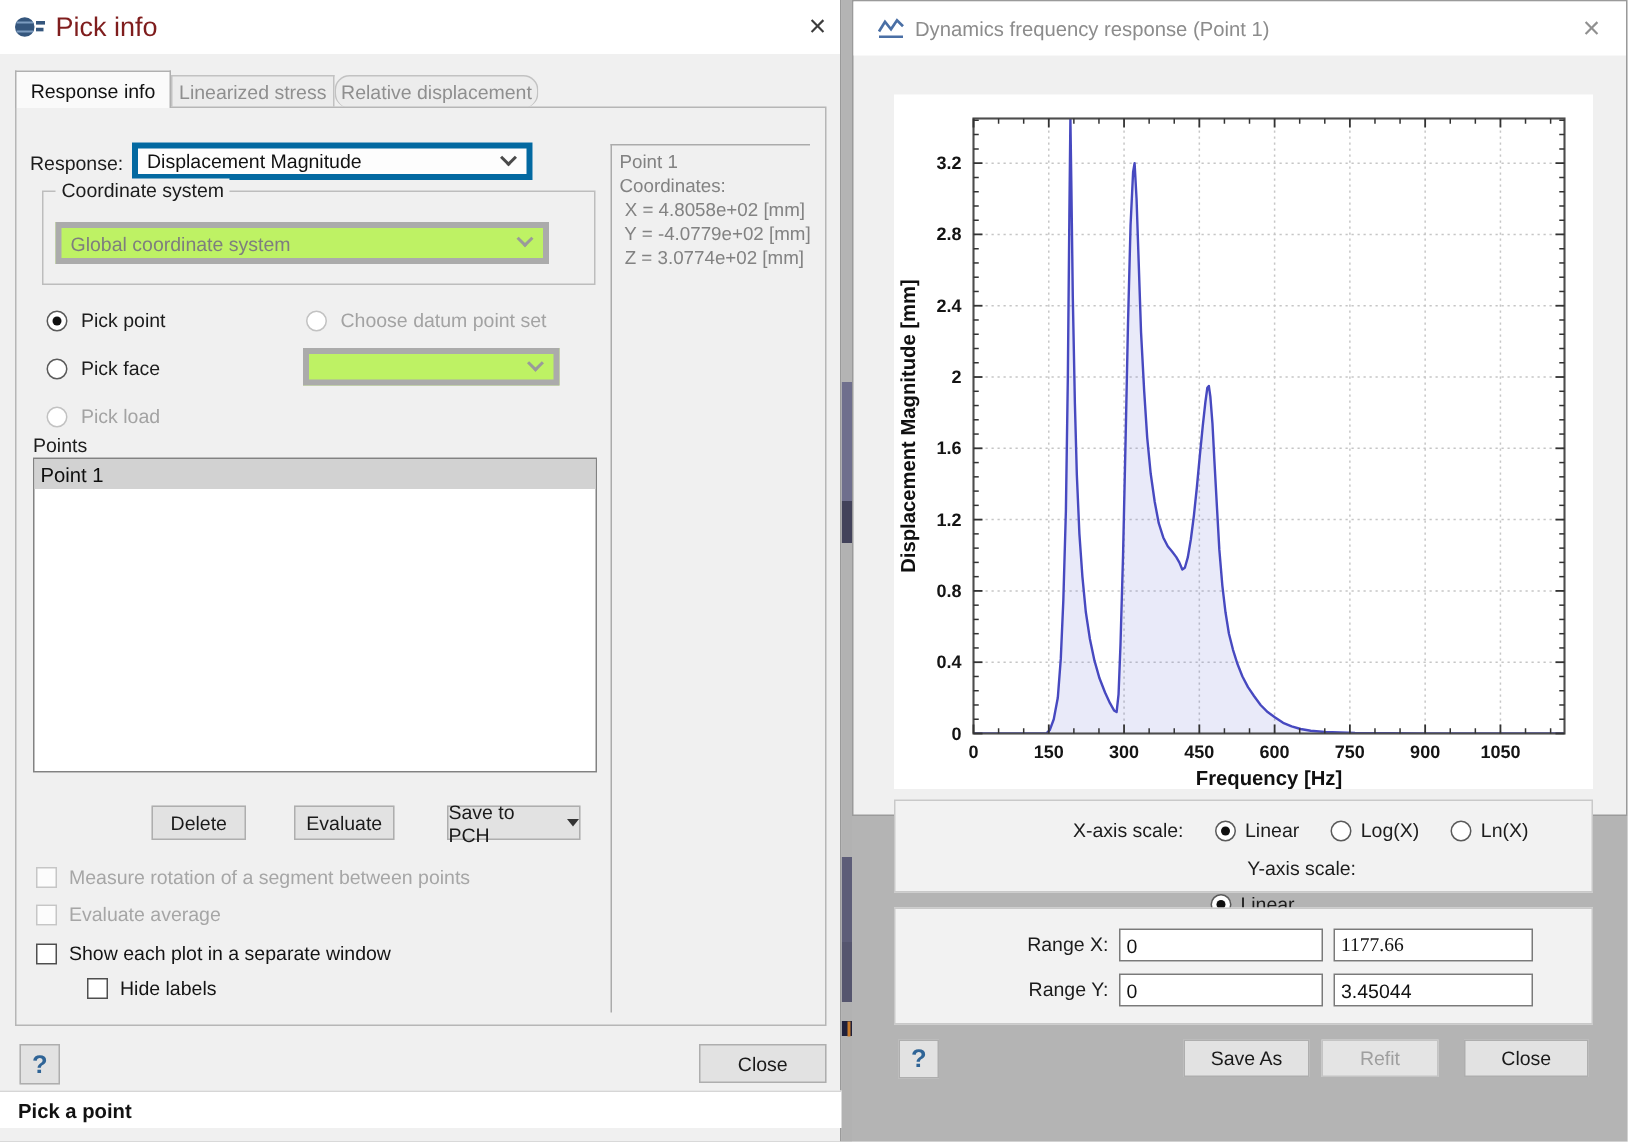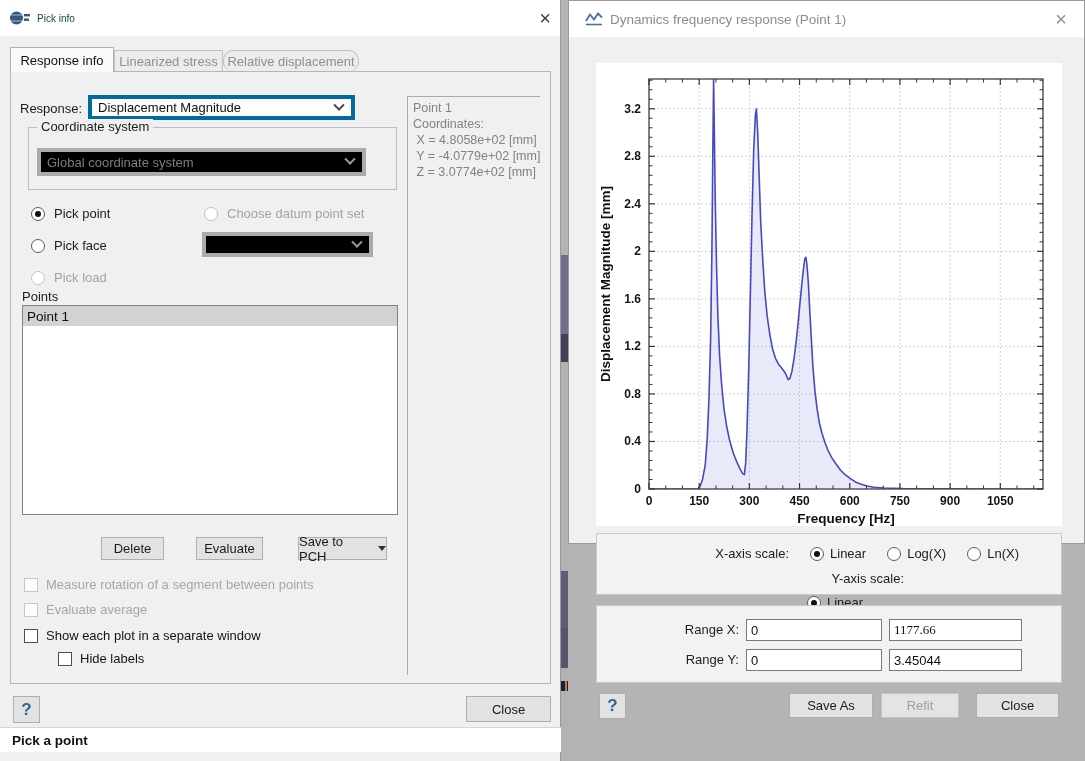--- a/index.html
+++ b/index.html
@@ -1,35 +1,35 @@
 <!DOCTYPE html>
 <html><head>
 <meta charset="utf-8">
 <style>
   * { margin:0; padding:0; box-sizing:border-box; }
   html,body { width:1085px; height:761px; overflow:hidden; }
   body { font-family:"Liberation Sans", sans-serif; background:#b4b4b4; position:relative; }
 
   .dialog { position:absolute; background:#f0f0f0; }
   .titlebar { position:absolute; left:0; top:0; right:0; height:36px; background:#ffffff; display:flex; align-items:center; }
-  .title-text { font-size:10px; color:#14532d; margin-left:6px; }
+  .title-text { font-size:18px; color:#7f1d1d; margin-left:6px; }
   .close-x { position:absolute; top:5px; width:28px; height:26px; display:flex; align-items:center; justify-content:center; font-size:20px; color:#3c3c3c; cursor:default; }
 
   
   #pick-dialog { left:0; top:0; width:561px; height:761px; border-right:1px solid #9a9a9a; }
   .tabbar { position:absolute; left:10px; top:47px; height:25px; display:flex; align-items:flex-end; }
   .tab { height:22px; background:#ececec; border:1px solid #c2c2c2; border-bottom:none; display:flex; align-items:center; justify-content:center; font-size:13px; color:#8f8f8f; }
   .tab.active { height:25px; background:#fafafa; border-color:#b0b0b0; color:#111; z-index:3; }
   .frame { position:absolute; left:10px; top:71px; width:541px; height:613px; border:1px solid #b6b6b6; background:#f0f0f0; }
 
   .lbl { position:absolute; font-size:13px; color:#1c1c1c; white-space:nowrap; }
 
   .combo { position:absolute; background:#fdfdfd; border:4px solid #0369a1; display:flex; align-items:center; padding:0 8px 0 6px; font-size:13px; color:#111; }
   .combo .chev { margin-left:auto; width:8px; height:8px; border-right:2px solid #4a4a4a; border-bottom:2px solid #4a4a4a; transform:rotate(45deg) translate(-2px,-2px); }
-  .combo.dis { background:#000000; color:#7e7e7e; border-color:#ababab; }
+  .combo.dis { background:#bef264; color:#7e7e7e; border-color:#ababab; }
   .combo.dis .chev { border-color:#9a9a9a; }
 
   .group { position:absolute; border:1px solid #bdbdbd; }
   .group .legend { position:absolute; top:-9px; left:8px; background:#f0f0f0; padding:0 4px; font-size:13px; color:#1c1c1c; }
 
   .radio { width:14px; height:14px; border:1px solid #5a5a5a; border-radius:50%; background:#fff; position:relative; display:inline-block; flex:0 0 auto; }
   .radio.sel::after { content:""; position:absolute; inset:3px; background:#101010; border-radius:50%; }
   .radio.dis { border-color:#c2c2c2; }
   .radio-row { position:absolute; display:flex; align-items:center; gap:9px; font-size:13px; color:#1c1c1c; }
   .radio-row.dis { color:#a3a3a3; }

